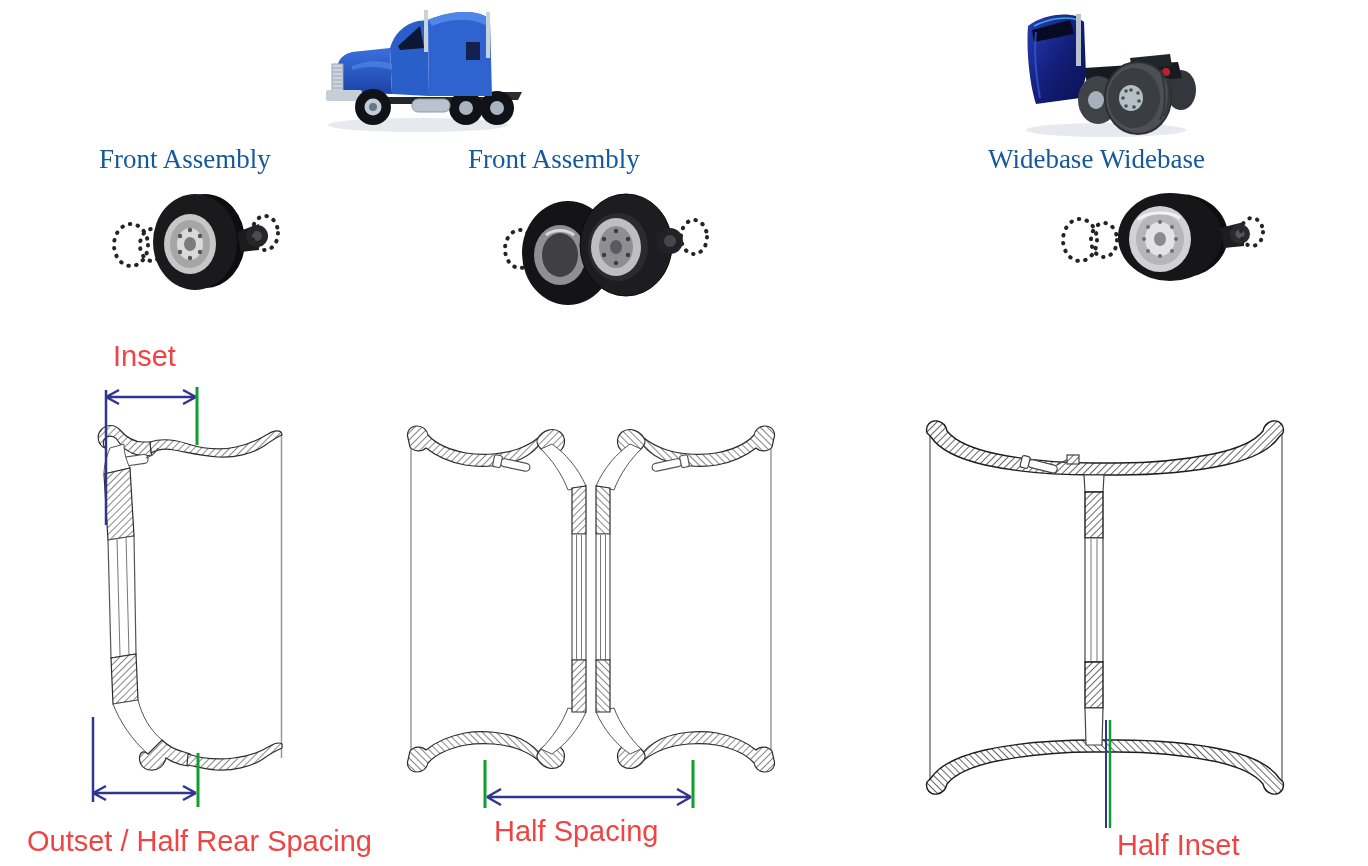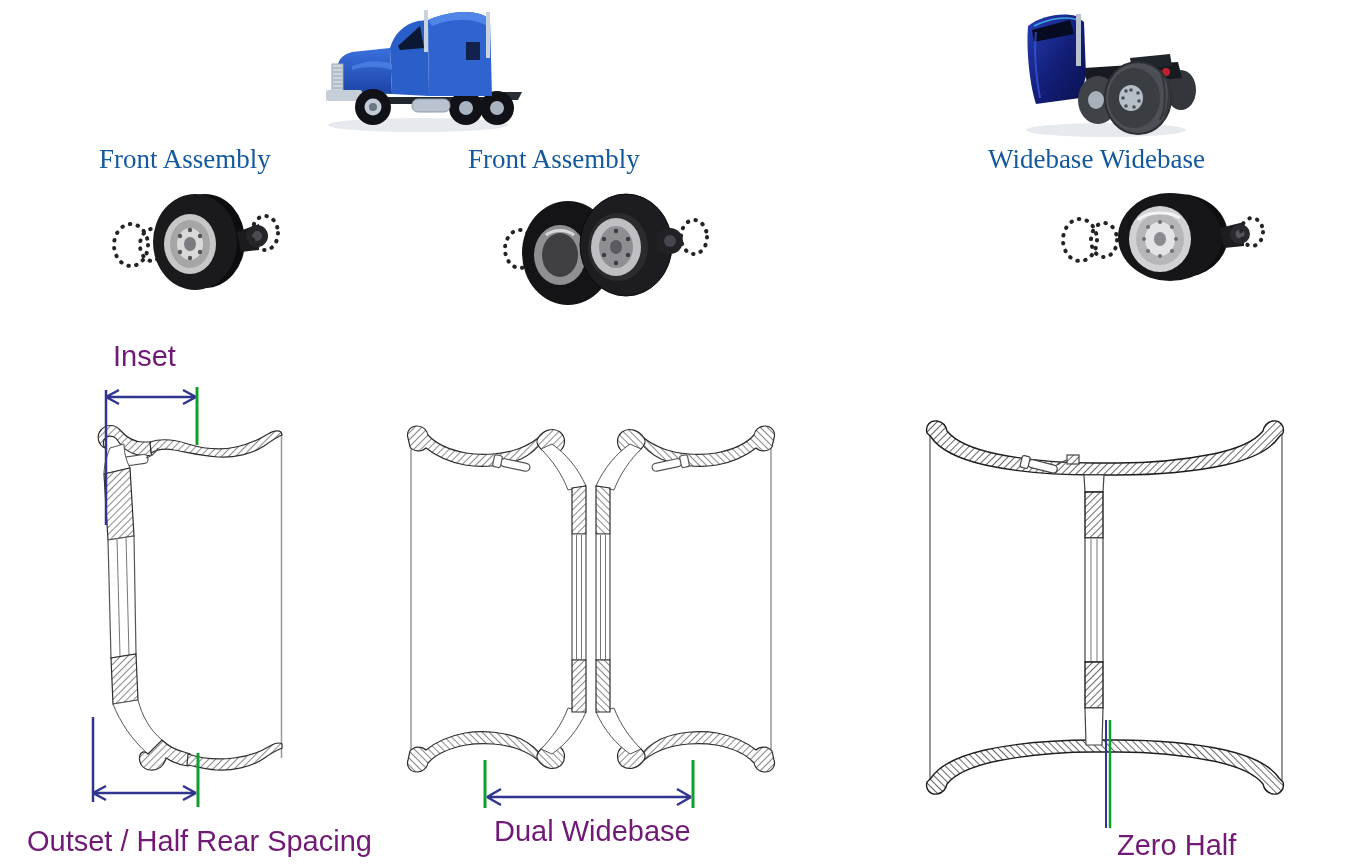--- a/index.html
+++ b/index.html
@@ -1,20 +1,20 @@
 <!DOCTYPE html>
 <html><head>
 <meta charset="utf-8">
 <style>
   html,body{margin:0;padding:0;background:#ffffff;}
   body{width:1368px;height:866px;position:relative;overflow:hidden;
        font-family:"Liberation Sans","DejaVu Sans",sans-serif;}
   .abs{position:absolute;}
   .assembly-label{color:#15599d;font-size:27px;letter-spacing:0;white-space:nowrap;font-family:Liberation Serif, serif;}
-  .dim-label{color:#701a75;font-size:29px;white-space:nowrap;}
+  .dim-label{color:#ef4444;font-size:29px;white-space:nowrap;}
   svg{display:block;overflow:visible;}
 </style>
 </head>
 <body>
 
 <div class="abs" style="left:316px;top:4px;width:212px;height:132px">
   <svg width="212" height="132" viewBox="0 0 212 132">
     <defs>
       <linearGradient id="tg1" x1="0" y1="0" x2="0" y2="1">
         <stop offset="0" stop-color="#3a70dd"></stop>
@@ -168,22 +168,22 @@
     </g>
     <polygon points="182,38 206,32 206,56 186,58" fill="#1d1d21"></polygon>
     <circle cx="202" cy="44" r="10" fill="#2a2a30"></circle>
       <circle cx="202" cy="44" r="4.5" fill="#55555c"></circle>
     <ellipse cx="214" cy="42" rx="11" ry="14" fill="none" stroke="#242424" stroke-width="4" stroke-linecap="round" stroke-dasharray="0.5 7.5"></ellipse>
   </svg>
 </div>
 
 <div class="abs dim-label" style="left:113px;top:340px">Inset</div>
 <div class="abs dim-label" style="left:27px;top:825px">Outset / Half Rear Spacing</div>
-<div class="abs dim-label" style="left:494px;top:815px">Dual Widebase</div>
-<div class="abs dim-label" style="left:1117px;top:829px">Zero Half</div>
+<div class="abs dim-label" style="left:494px;top:815px">Half Spacing</div>
+<div class="abs dim-label" style="left:1117px;top:829px">Half Inset</div>
 
 <div class="abs" style="left:80px;top:378px;width:230px;height:435px">
   <svg width="230" height="435" viewBox="0 0 230 435">
     <defs>
       <pattern id="hA" width="5" height="5" patternUnits="userSpaceOnUse" patternTransform="rotate(45)">
         <rect width="5" height="5" fill="#ffffff"></rect>
         <line x1="0" y1="0" x2="0" y2="5" stroke="#6a6a6a" stroke-width="1.6"></line>
       </pattern>
     </defs>
 

